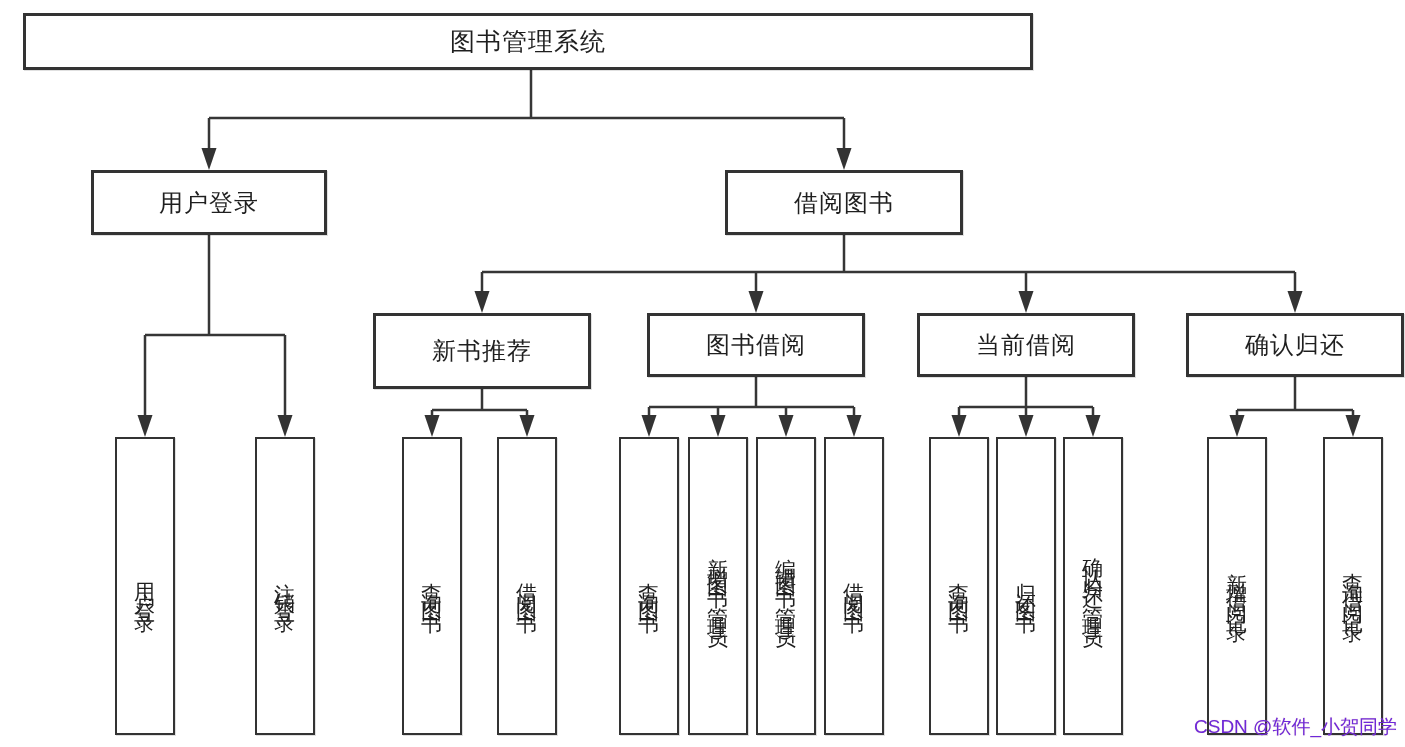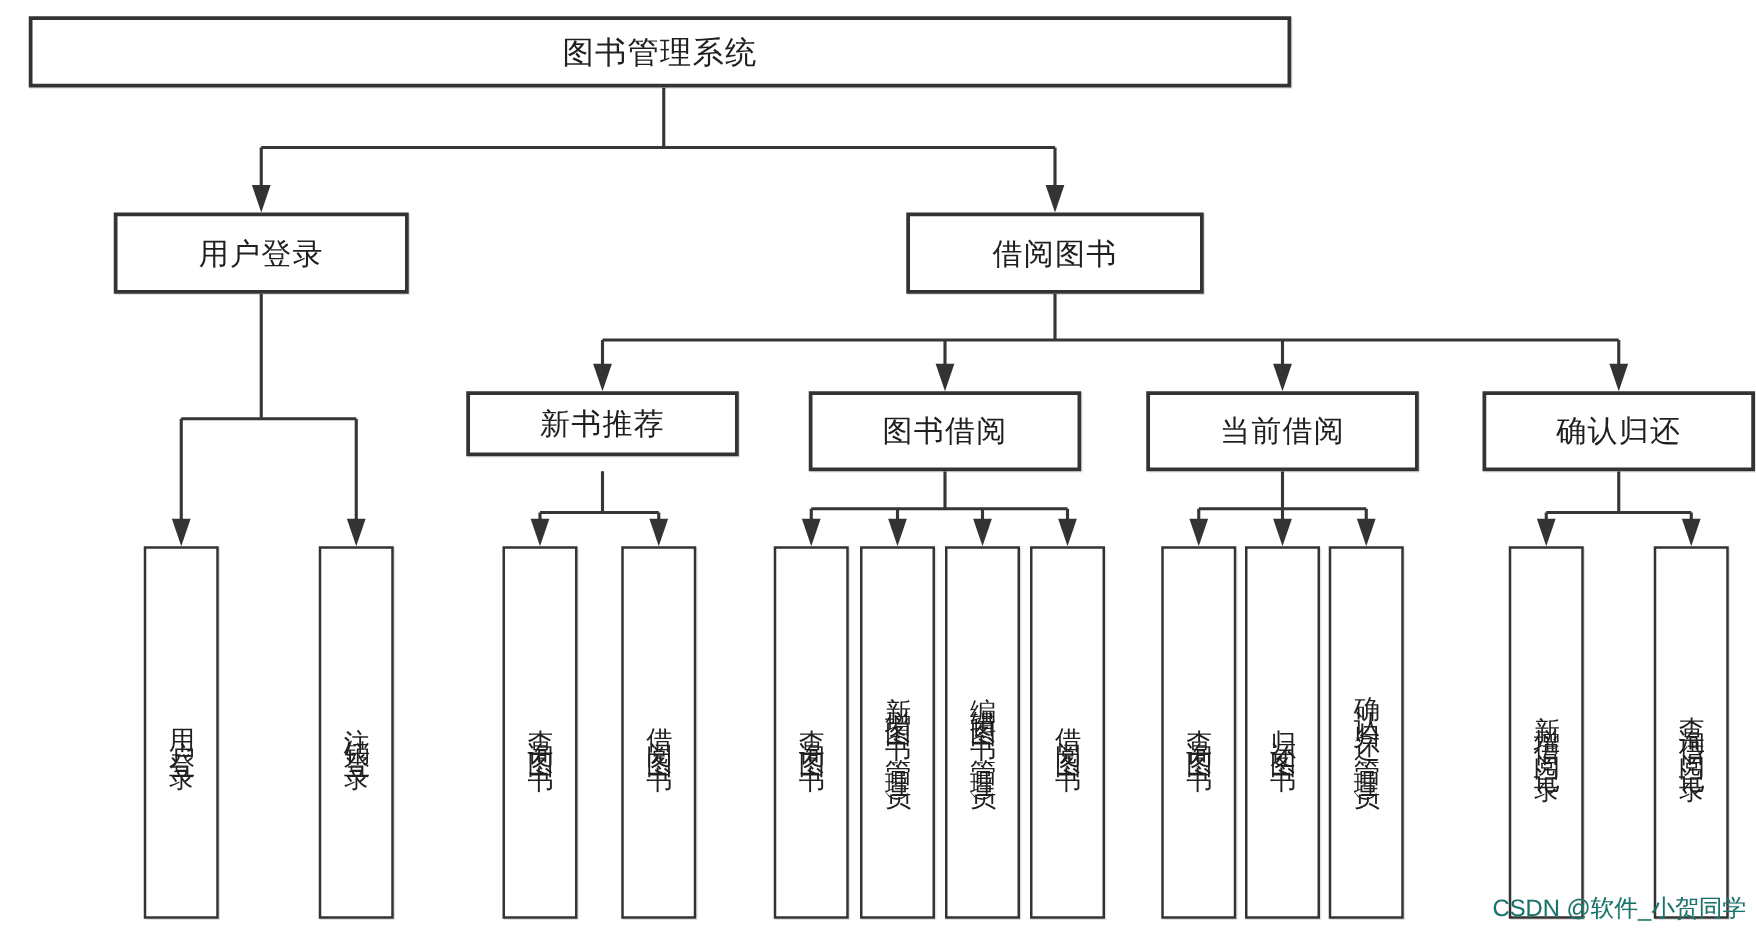--- a/index.html
+++ b/index.html
@@ -40,21 +40,21 @@
     font-size:21px;
     letter-spacing:10px;
     line-height:1.1;
     white-space:nowrap;
   }
   .watermark{
     position:absolute;
     left:1183px;top:714px;
     z-index:5;
     font-size:19px;
-    color:#0f766e;
+    color:#6d28d9;
     text-shadow:0 0 1px rgba(214,140,140,0.45);
     white-space:nowrap;
   }
 </style>
 </head>
 <body>
 
 <div class="canvas">
 
   <svg class="connectors" viewBox="0 0 1405 747" xmlns="http://www.w3.org/2000/svg">
@@ -94,21 +94,21 @@
     <span class="hlabel">图书管理系统</span>
   </div>
 
   <div class="box l23" style="left:80px;top:170px;width:236px;height:65px">
     <span class="hlabel">用户登录</span>
   </div>
   <div class="box l23" style="left:714px;top:170px;width:238px;height:65px">
     <span class="hlabel">借阅图书</span>
   </div>
 
-  <div class="box l23" style="left:362px;top:313px;width:218px;height:52px">
+  <div class="box l23" style="left:362px;top:313px;width:218px;height:76px">
     <span class="hlabel">新书推荐</span>
   </div>
   <div class="box l23" style="left:906px;top:313px;width:218px;height:64px">
     <span class="hlabel">当前借阅</span>
   </div>
   <div class="box l23" style="left:636px;top:313px;width:218px;height:64px">
     <span class="hlabel">图书借阅</span>
   </div>
   <div class="box l23" style="left:1175px;top:313px;width:218px;height:64px">
     <span class="hlabel">确认归还</span>

